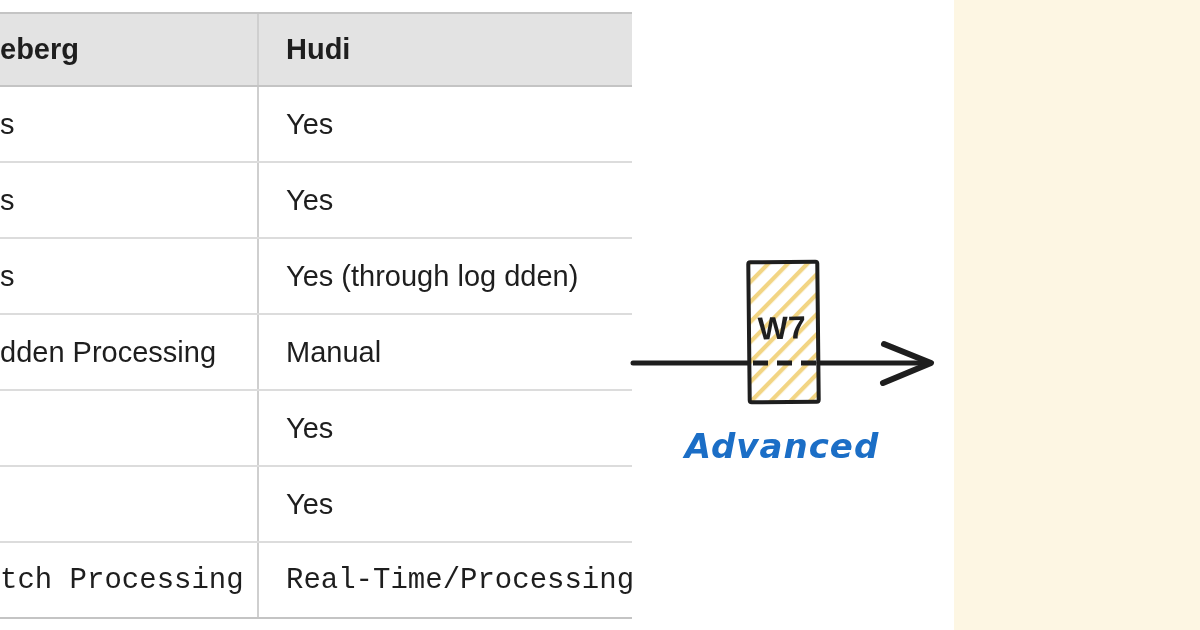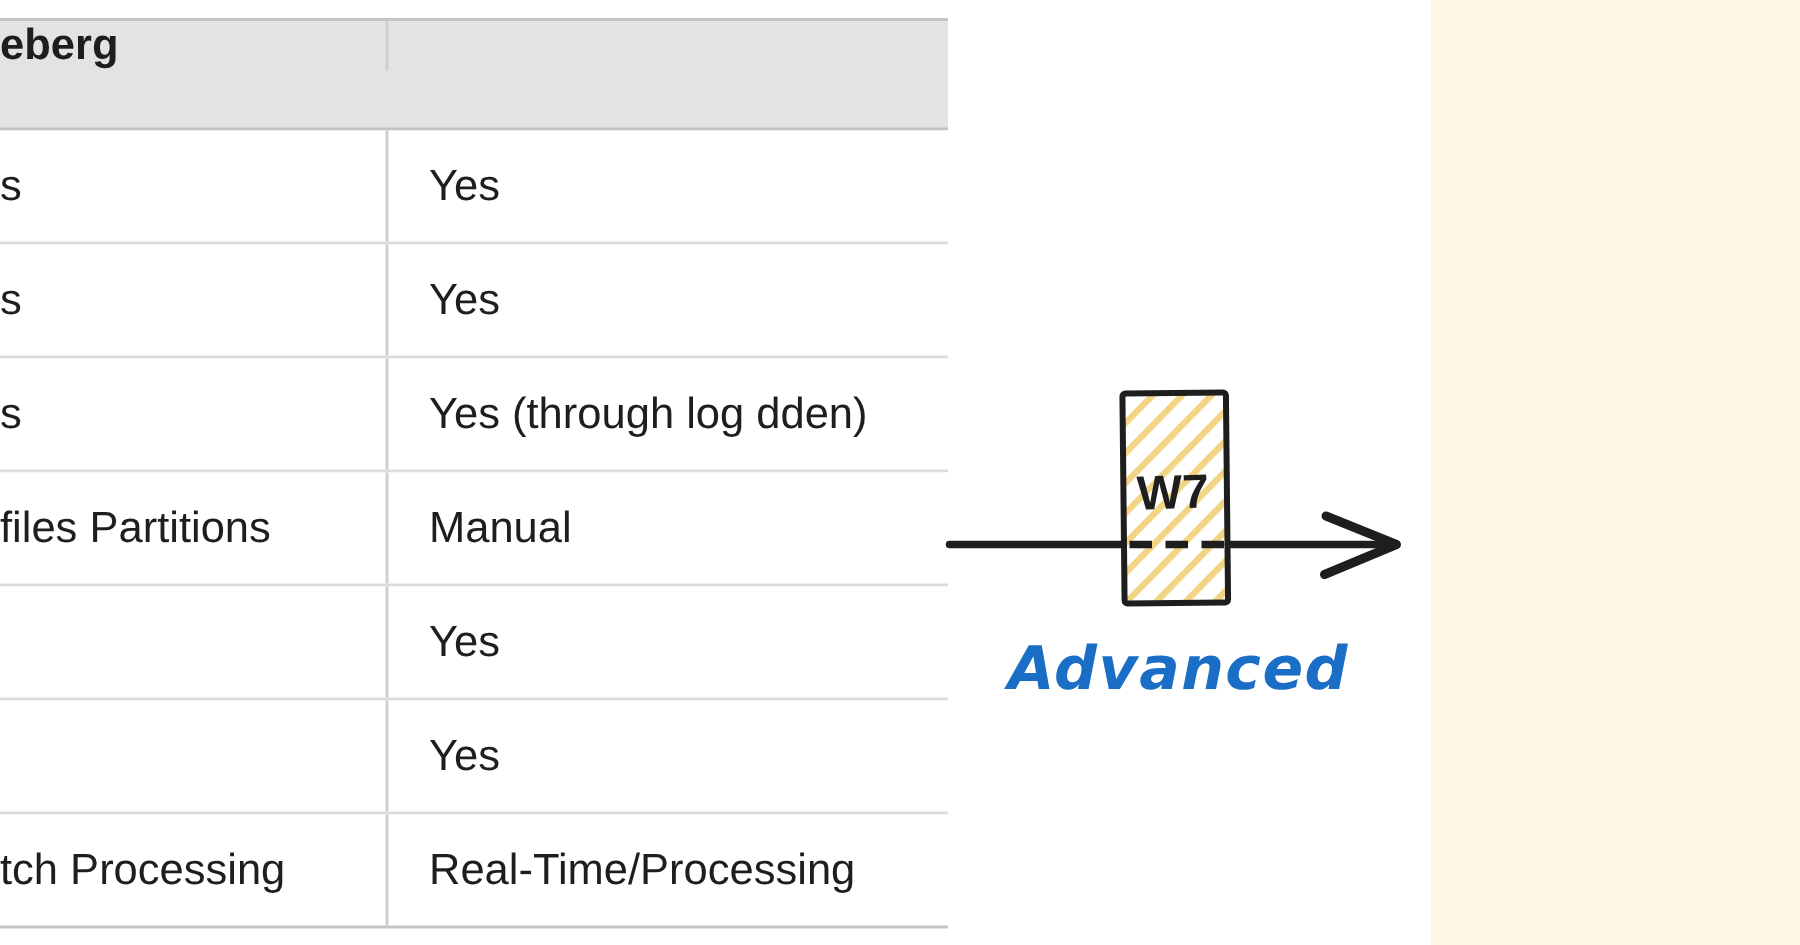--- a/index.html
+++ b/index.html
@@ -23,28 +23,27 @@
     position:absolute;left:0;top:12px;width:632px;
     color:var(--text,#1E1E1E);
     font-size:29px;
   }
   .thead{
     display:flex;height:75px;box-sizing:border-box;
     background:var(--header-bg,#E3E3E3);
     border-top:2px solid var(--table-border-dark,#C4C4C4);
     border-bottom:2px solid var(--table-border-dark,#C4C4C4);
     font-weight:bold;
-    flex-direction:column;
   }
   .trow{
     display:flex;height:76px;box-sizing:border-box;
     background:#ffffff;
     border-bottom:2px solid var(--row-border,#DCDCDC);
   }
-  .trow:last-child{border-bottom-color:var(--table-border-dark,#C6C6C6);}
+  .trow:last-child{border-bottom-color:var(--table-border-dark,#C6C6C6);font-family:Liberation Mono, monospace;}
   .c1{
     width:259px;box-sizing:border-box;
     border-right:2px solid #CFCFCF;
     display:flex;align-items:center;
     overflow:hidden;white-space:nowrap;
   }
   .c2{
     flex:1;display:flex;align-items:center;
     padding-left:27px;
     overflow:hidden;white-space:nowrap;
@@ -58,47 +57,48 @@
     fill:var(--ink,#1E1E1E);
     font-family:"Liberation Sans",sans-serif;
     font-weight:bold;font-size:32px;
   }
   .caption{
     position:absolute;left:672px;top:420px;width:220px;
     text-align:center;
     color:var(--caption-blue,#1B6EC6);
     font-family:"DejaVu Sans", sans-serif;
     font-style:italic;font-weight:bold;
-    font-size:40px;line-height:52px;
+    font-size:34px;line-height:52px;
     letter-spacing:1px;
   }
 </style>
 </head>
 <body>
 
 <div id="stage">
 
   <div class="tbl">
     <div class="thead">
       <div class="c1">eberg</div>
+      <div class="c2">Hudi</div>
     </div>
     <div class="trow">
       <div class="c1">s</div>
       <div class="c2">Yes</div>
     </div>
     <div class="trow">
       <div class="c1">s</div>
       <div class="c2">Yes</div>
     </div>
     <div class="trow">
       <div class="c1">s</div>
       <div class="c2">Yes (through log dden)</div>
     </div>
     <div class="trow">
-      <div class="c1">files Partitions</div>
+      <div class="c1">dden Processing</div>
       <div class="c2">Manual</div>
     </div>
     <div class="trow">
       <div class="c1"></div>
       <div class="c2">Yes</div>
     </div>
     <div class="trow">
       <div class="c1"></div>
       <div class="c2">Yes</div>
     </div>

